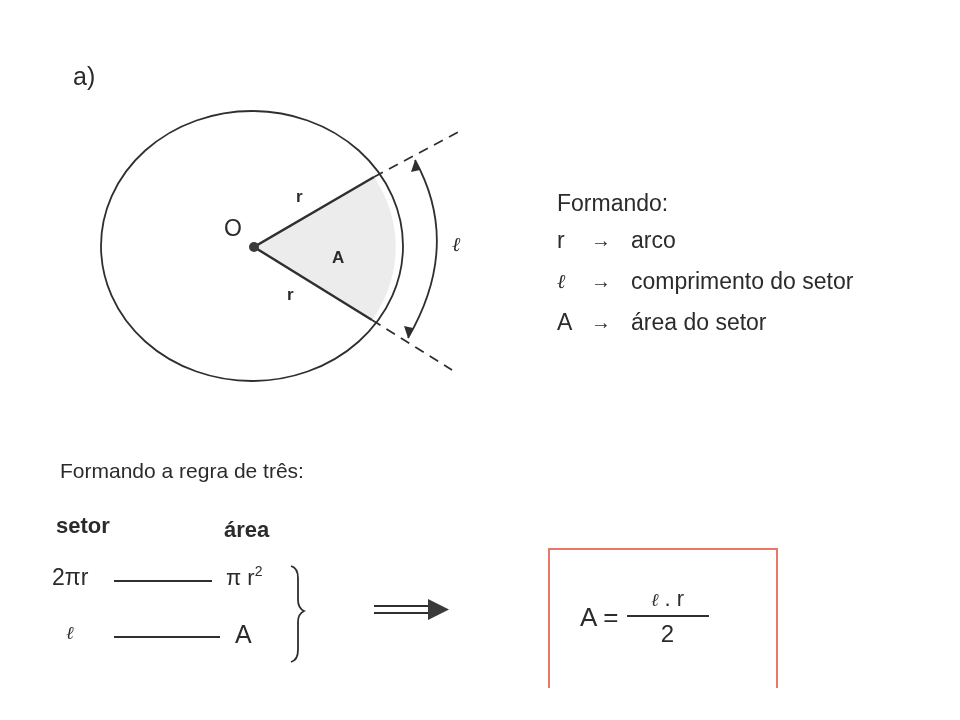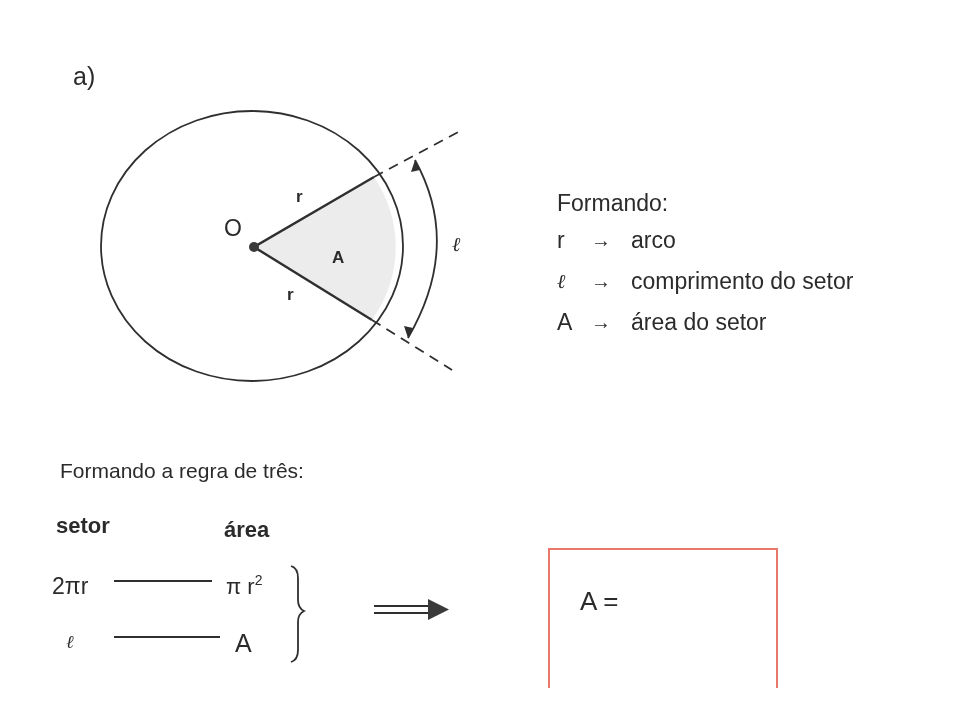--- a/index.html
+++ b/index.html
@@ -14,21 +14,21 @@
     .legend { left: 557px; top: 186px; font-size: 23px; line-height: 41px; }
     .legend .row { display: flex; align-items: center; white-space: nowrap; }
     .legend .sym { display: inline-block; width: 34px; }
     .legend .sym.italic { font-family: "DejaVu Serif", serif; font-style: italic; font-size: 20px; }
     .legend .arrow { display: inline-block; width: 40px; font-size: 20px; }
     .legend .row.first { height: 34px; }
     .rule-title { left: 60px; top: 459px; font-size: 21px; }
     .col-head { font-size: 22px; font-weight: bold; }
     .col-arco { left: 56px; top: 513px; }
     .col-area { left: 224px; top: 517px; }
-    .cell { font-size: 23px; margin-top: 9px; }
+    .cell { font-size: 23px; }
     .cell-2pir { left: 52px; top: 564px; }
     .cell-pir2 { left: 226px; top: 563px; font-size: 22px; text-align: center; }
     .cell-pir2 sup { font-size: 14px; vertical-align: 9px; }
     .cell-ell { left: 66px; top: 622px; font-family: "DejaVu Serif", serif; font-style: italic; font-size: 18px; }
     .cell-A { left: 235px; top: 620px; font-size: 25px; }
     .dash-line { height: 2px; background: #2f2f2f; }
     .dl1 { left: 114px; top: 580px; width: 98px; }
     .dl2 { left: 114px; top: 636px; width: 106px; }
     .result-box {
       left: 548px; top: 548px; width: 230px; height: 140px;
@@ -109,13 +109,18 @@
     <line x1="374" y1="606" x2="430" y2="606" stroke="#2f2f2f" stroke-width="1.8"></line>
     <line x1="374" y1="613" x2="430" y2="613" stroke="#2f2f2f" stroke-width="1.8"></line>
     <polygon points="428,599 449,609.5 428,620" fill="#3a3a3a"></polygon>
   </g>
 </svg>
 
 <div class="abs result-box"></div>
 <div class="abs formula">
   <span>A</span>
   <span class="eq">=</span>
+  <span class="frac">
+    <span class="num"><span class="ell">ℓ</span><span> . r</span></span>
+    <span class="bar"></span>
+    <span class="den">2</span>
+  </span>
 </div>
 
 </body></html>

